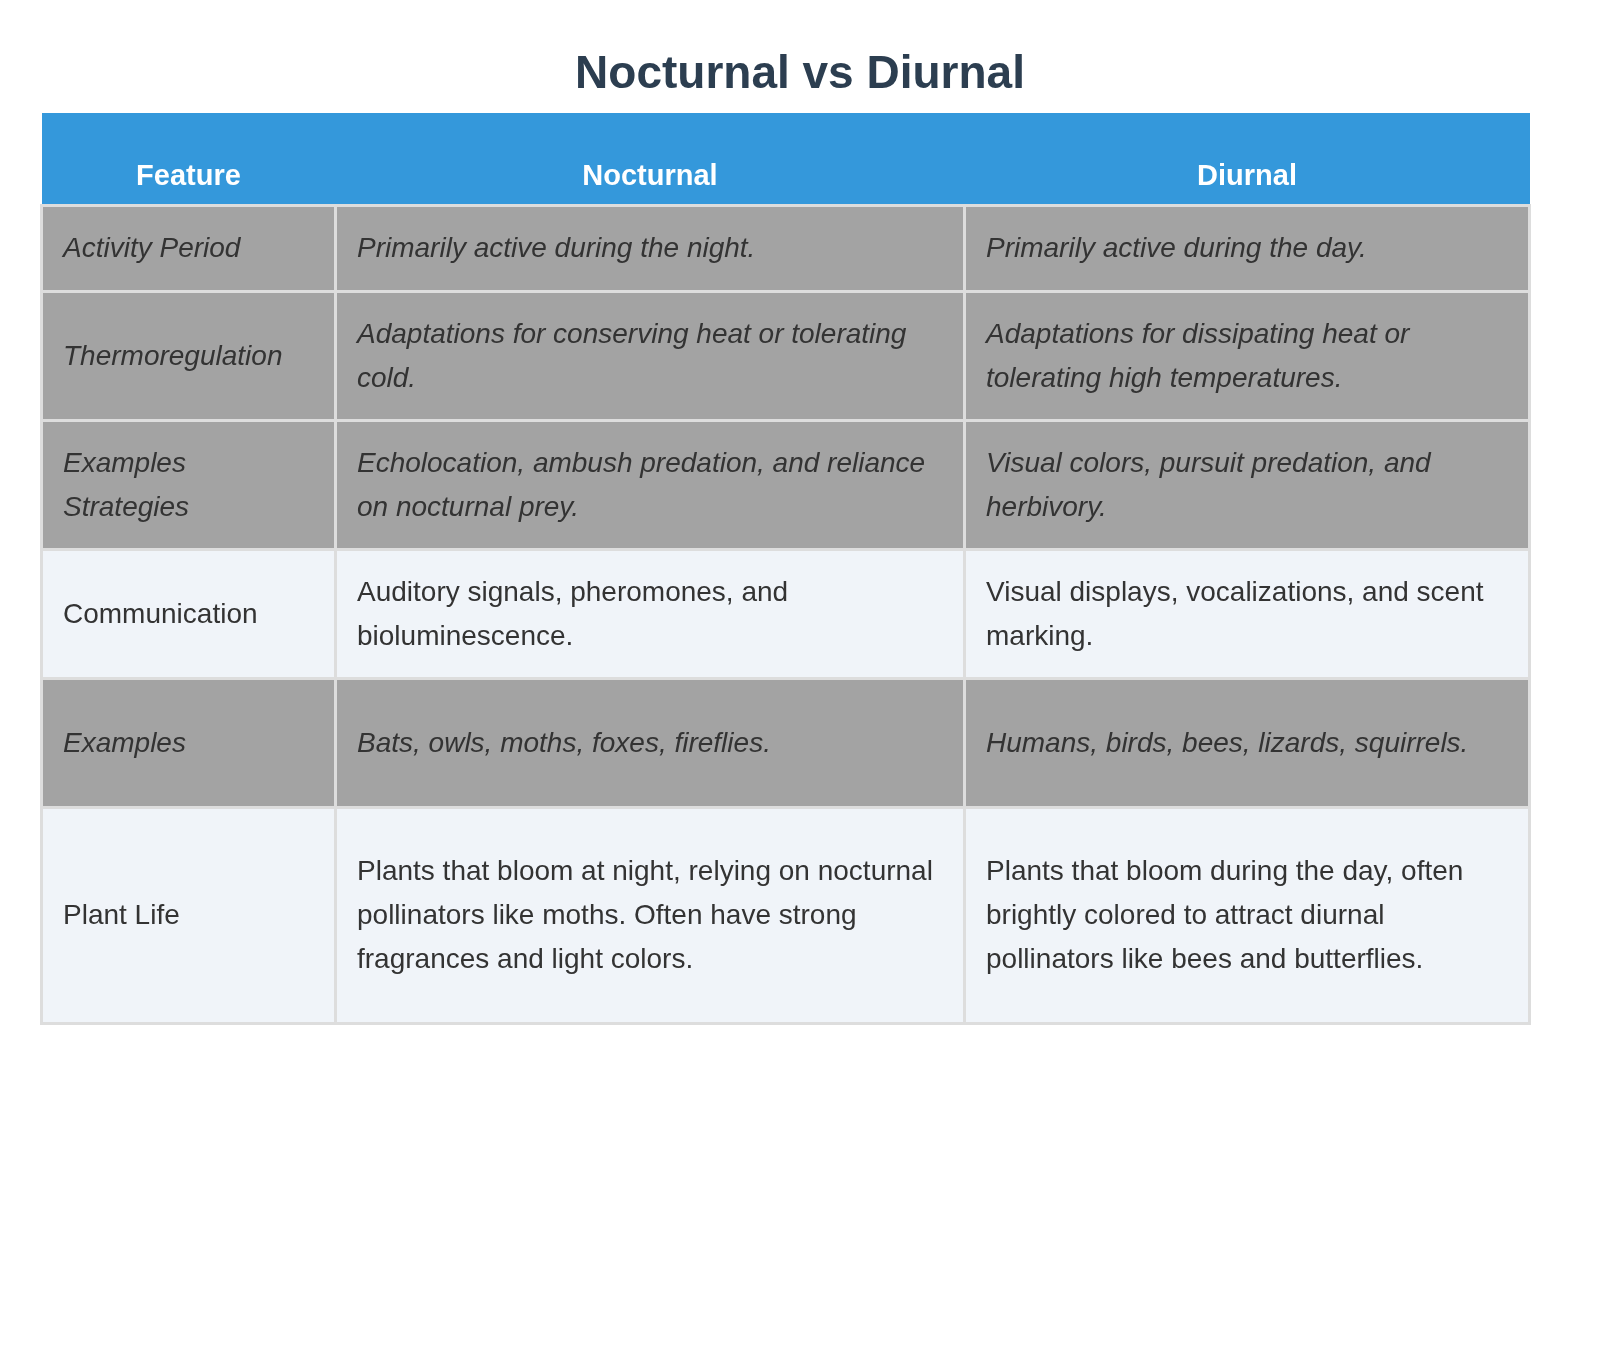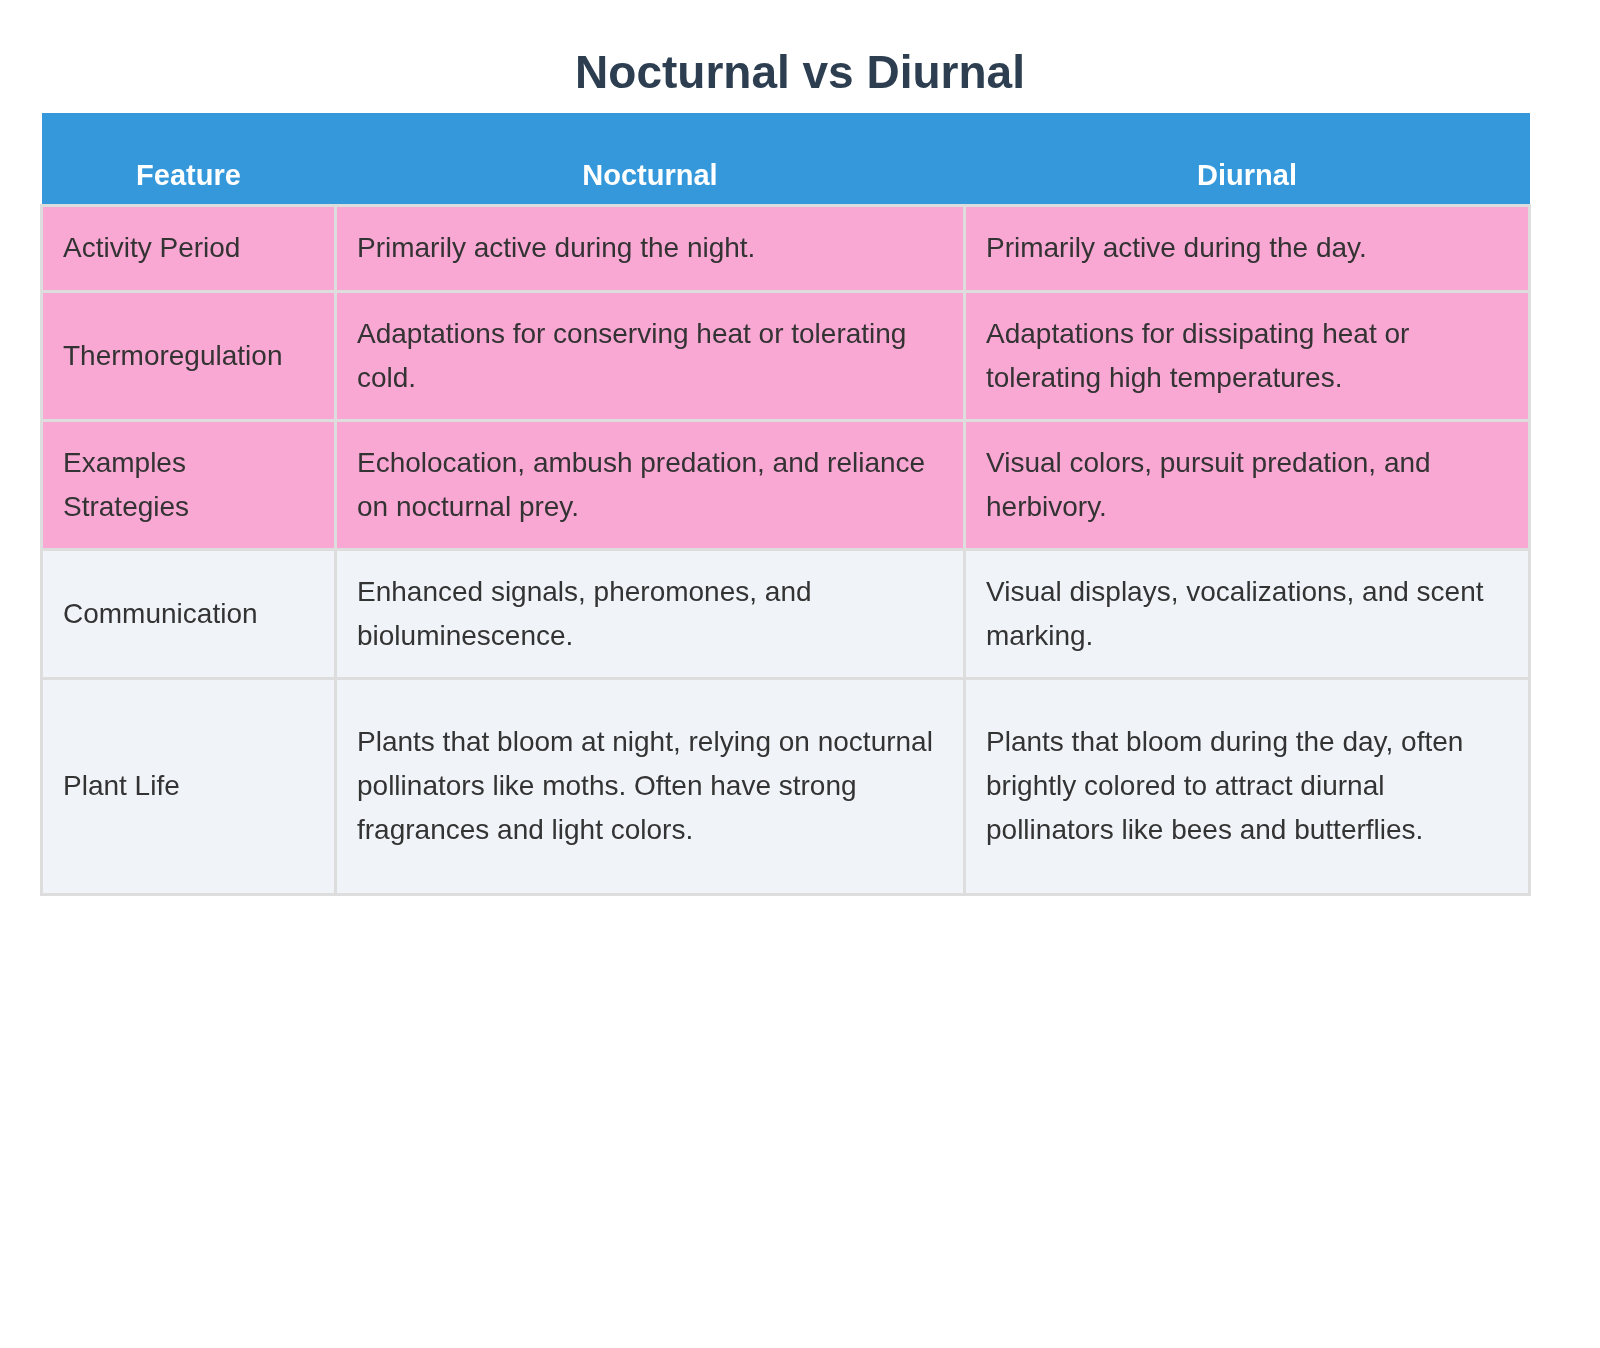--- a/index.html
+++ b/index.html
@@ -46,21 +46,21 @@
       border-bottom: 3px solid #dddddd;
     }
     table.compare td {
       font-size: 28px;
       line-height: 44px;
       padding: 8px 20px 8px 20px;
       vertical-align: middle;
       border: 3px solid #dddddd;
       box-sizing: border-box;
     }
-    table.compare tr.row-even td { background: #f9a8d4; }
+    table.compare tr.row-even td { background: #a3a3a3; font-style: italic; }
     table.compare tr.row-odd td { background: #f0f4f9; }
     col.c1 { width: 294px; }
     col.c2 { width: 629px; }
     col.c3 { width: 565px; }
     tr.h129 td { height: 129px; }
     tr.h86 td { height: 86px; }
     tr.h216 td { height: 216px; }
   </style>
 </head>
 <body>
@@ -92,22 +92,27 @@
         <td>Adaptations for conserving heat or tolerating cold.</td>
         <td>Adaptations for dissipating heat or tolerating high temperatures.</td>
       </tr>
       <tr class="row-even h129">
         <td>Examples Strategies</td>
         <td>Echolocation, ambush predation, and reliance on nocturnal prey.</td>
         <td>Visual colors, pursuit predation, and herbivory.</td>
       </tr>
       <tr class="row-odd h129">
         <td>Communication</td>
-        <td>Enhanced signals, pheromones, and bioluminescence.</td>
+        <td>Auditory signals, pheromones, and bioluminescence.</td>
         <td>Visual displays, vocalizations, and scent marking.</td>
+      </tr>
+      <tr class="row-even h129">
+        <td>Examples</td>
+        <td>Bats, owls, moths, foxes, fireflies.</td>
+        <td>Humans, birds, bees, lizards, squirrels.</td>
       </tr>
       <tr class="row-odd h216">
         <td>Plant Life</td>
         <td>Plants that bloom at night, relying on nocturnal pollinators like moths. Often have strong fragrances and light colors.</td>
         <td>Plants that bloom during the day, often brightly colored to attract diurnal pollinators like bees and butterflies.</td>
       </tr>
     </tbody>
   </table>
 </div>
 

